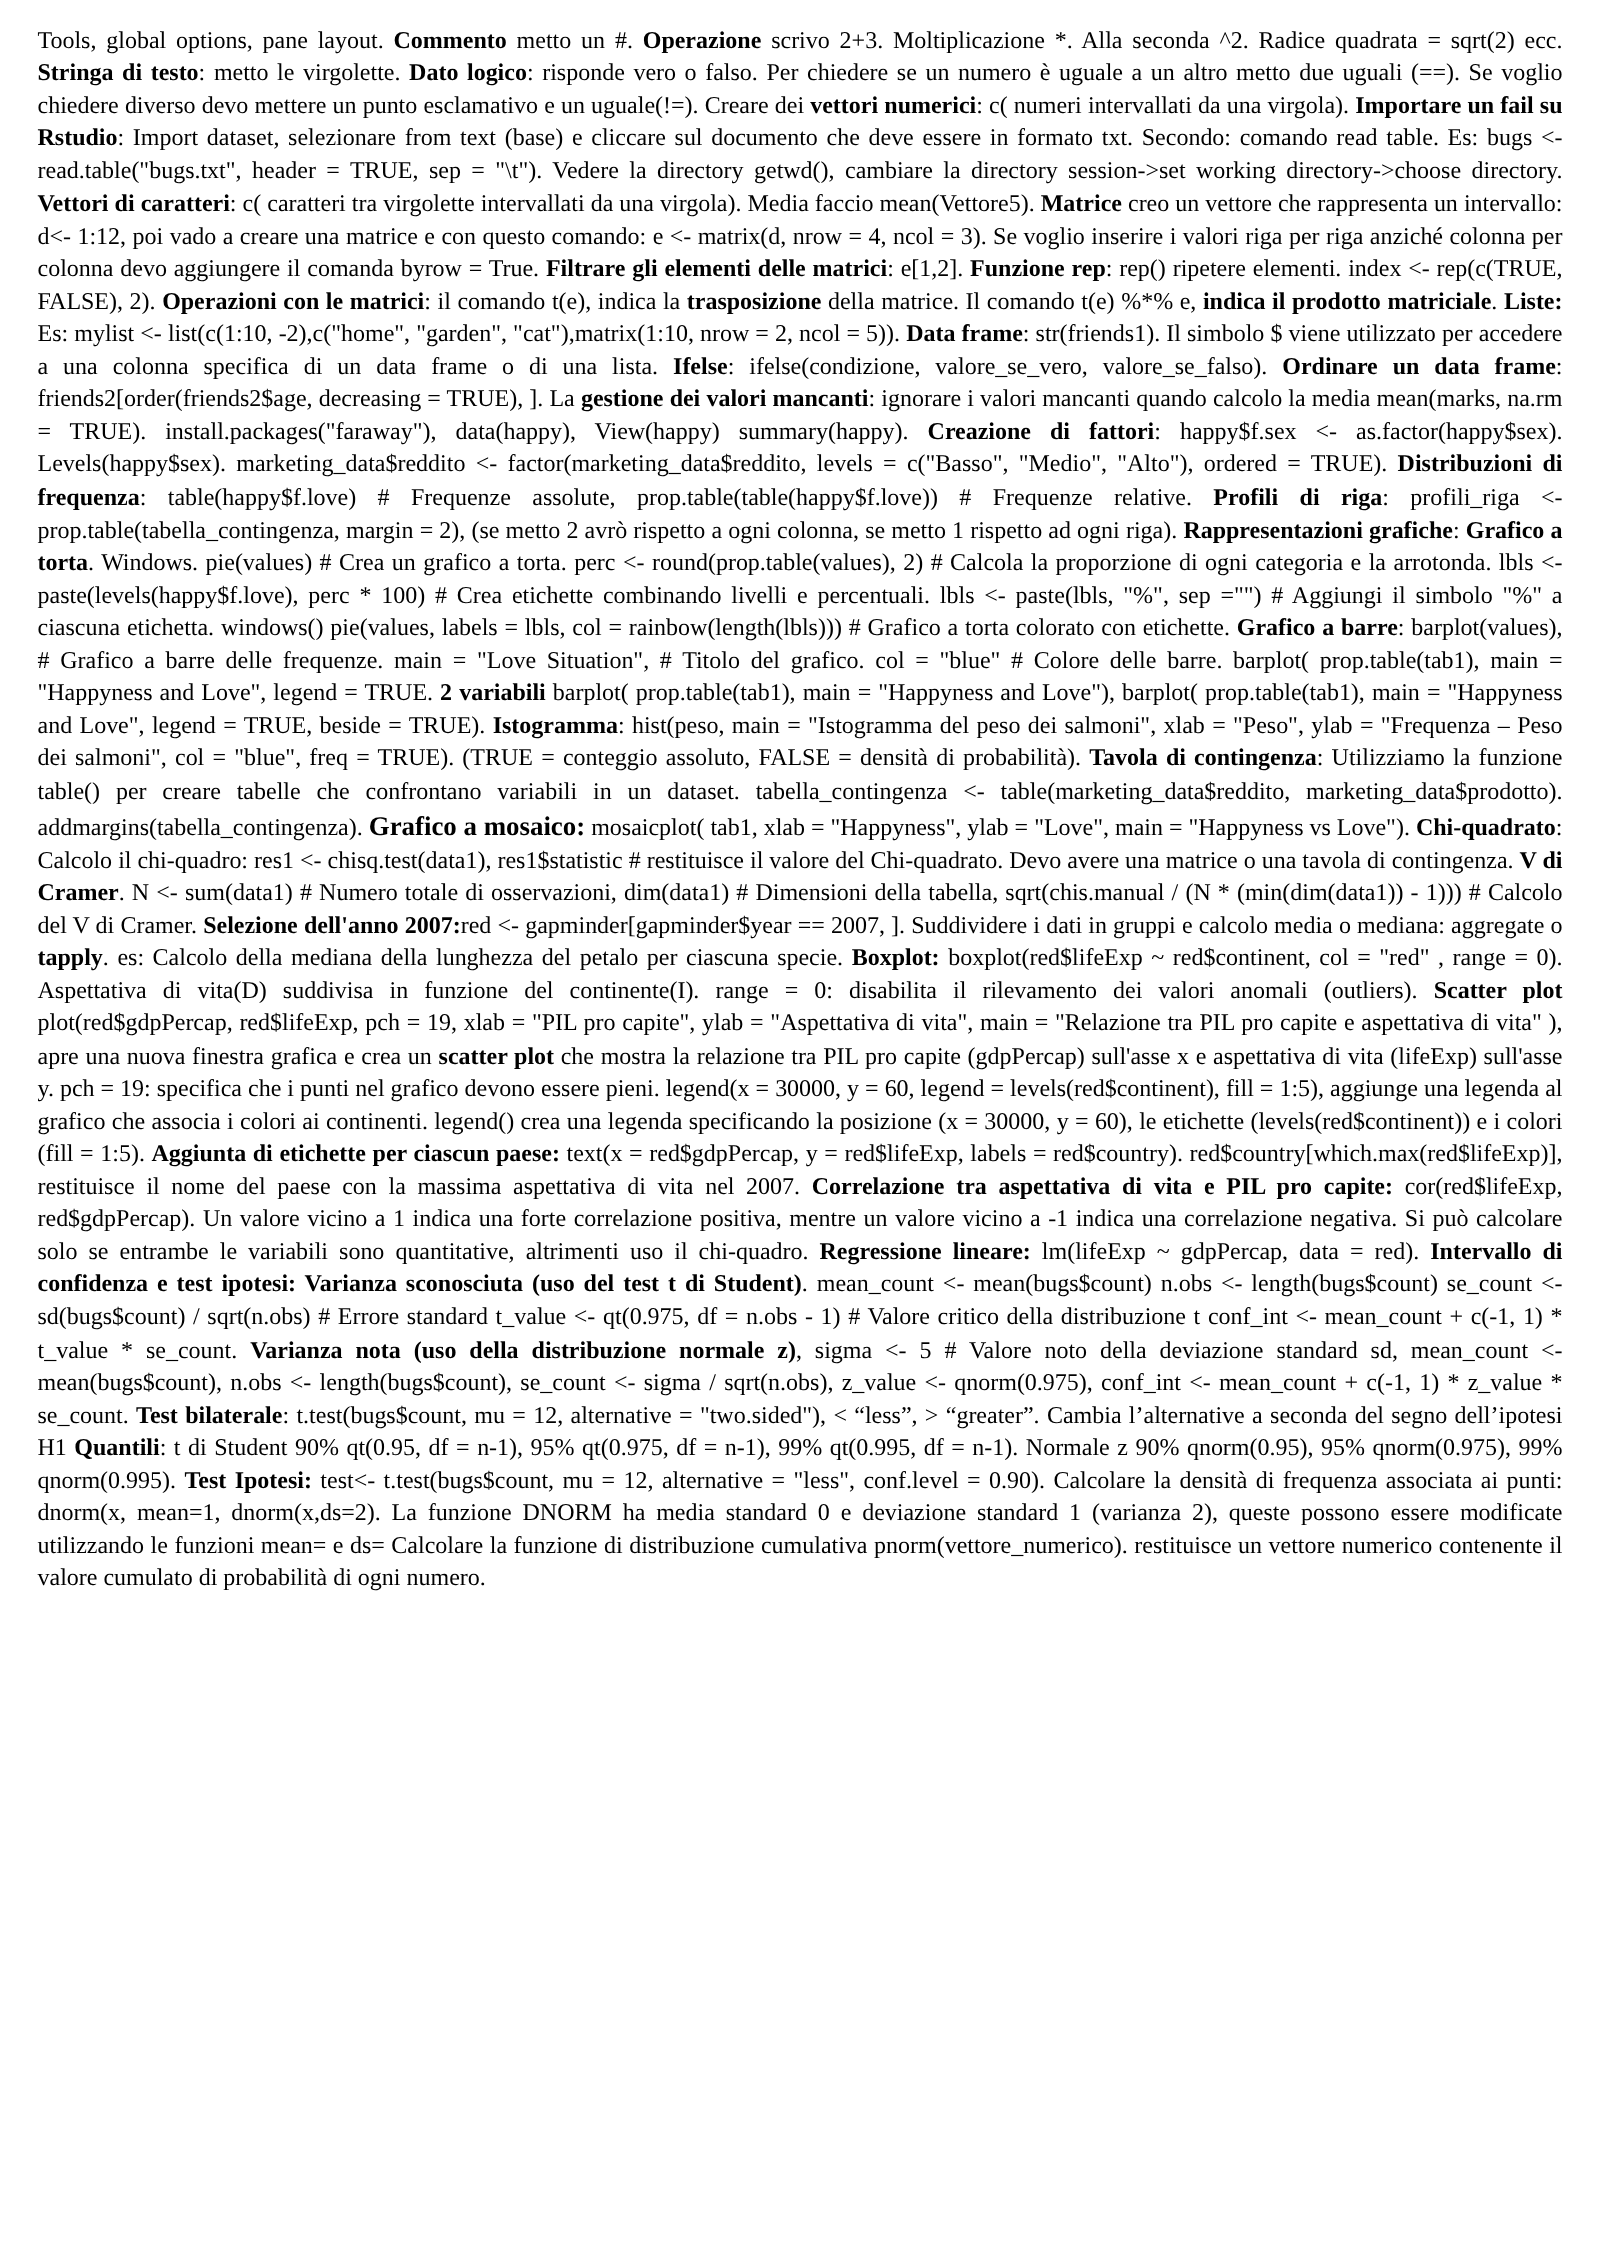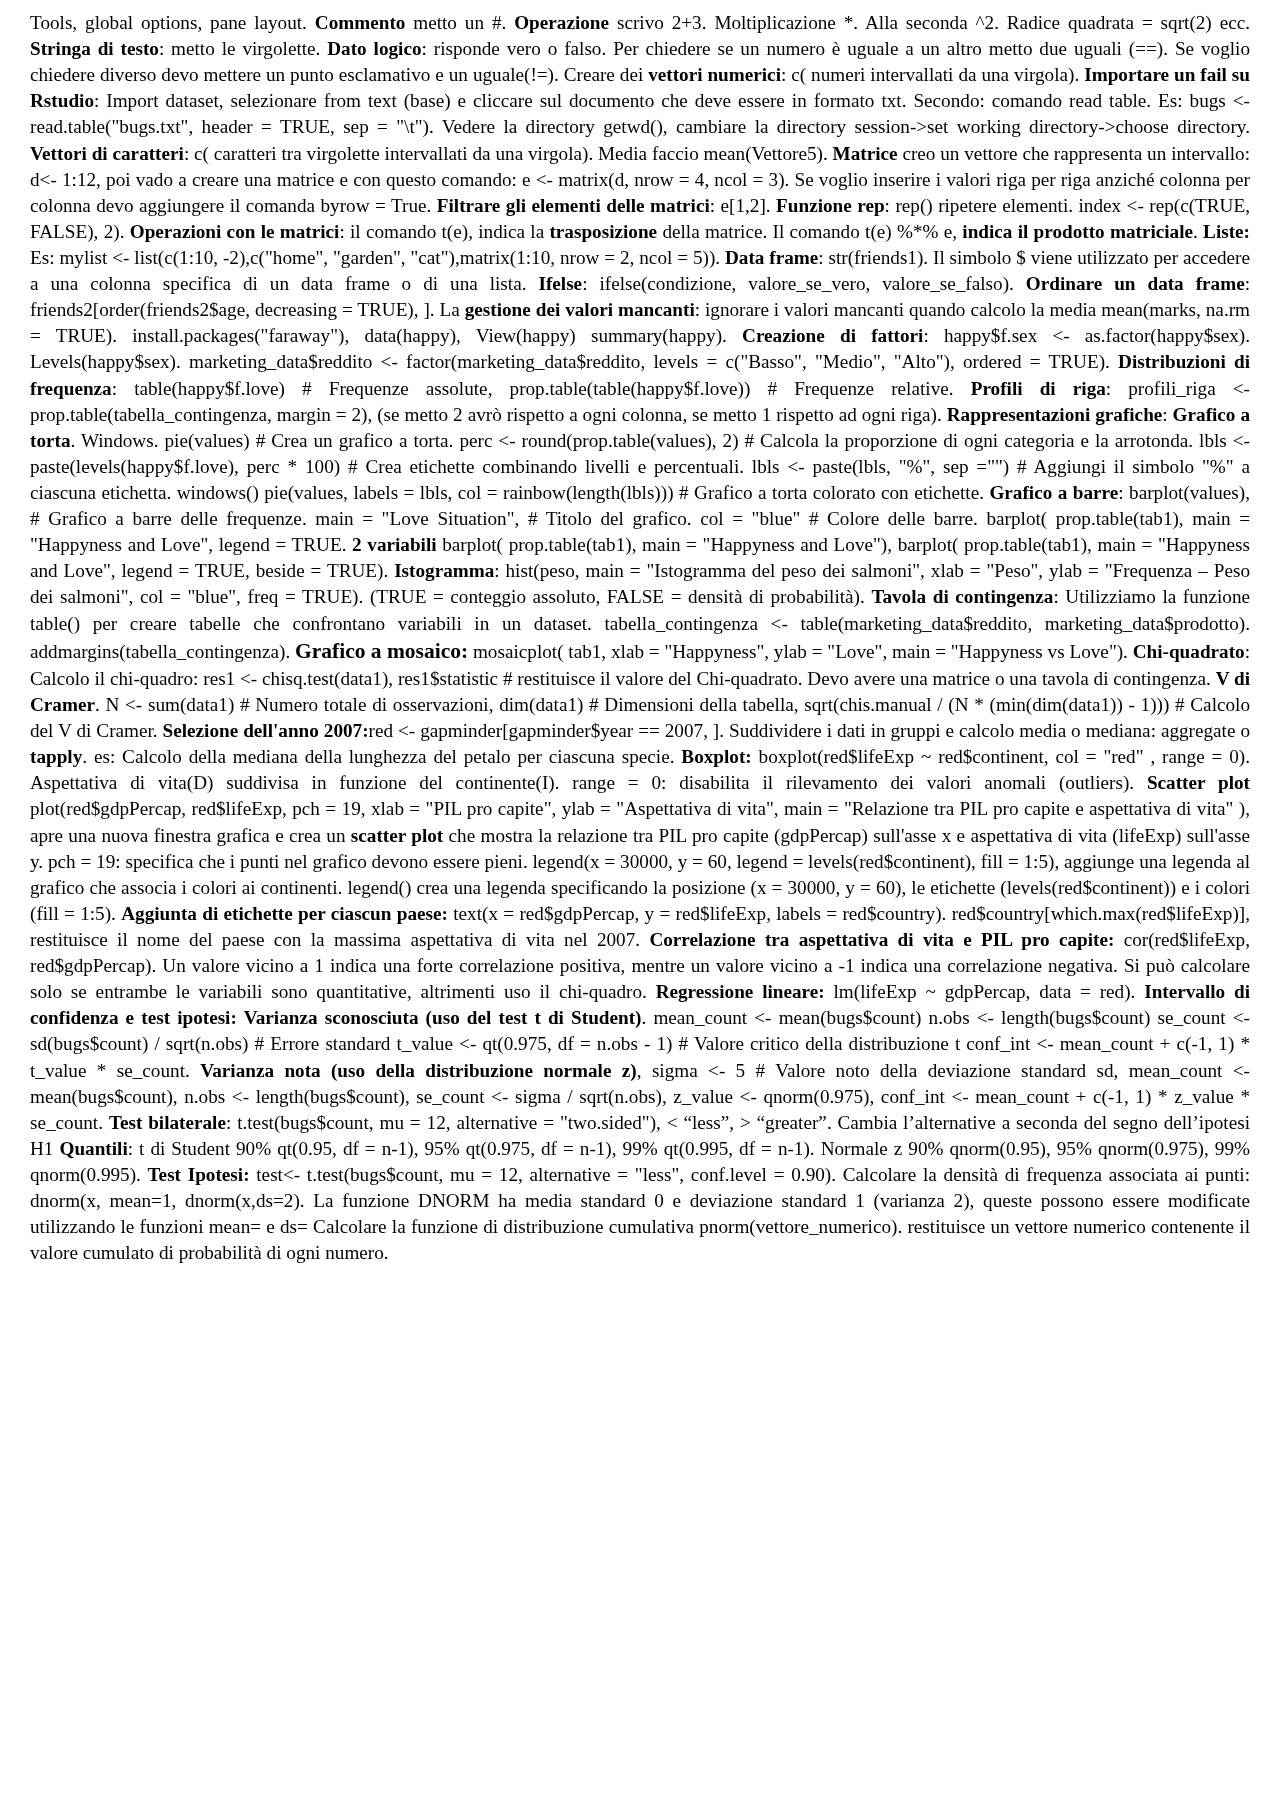--- a/index.html
+++ b/index.html
@@ -10,21 +10,21 @@
   body {
     width: 1280px;
     min-height: 1811px;
     font-family: "Liberation Serif", serif;
     color: #000000;
   }
   .page {
     box-sizing: border-box;
     width: 1280px;
     min-height: 1811px;
-    padding: 10px 30px 20px 30px;
+    padding: 20px 30px 20px 30px;
     background: #ffffff;
   }
   .doc-body {
     font-size: 19.2px;
     line-height: 1.36;
     text-align: justify;
     text-justify: inter-word;
     hyphens: none;
   }
   .doc-body p {

